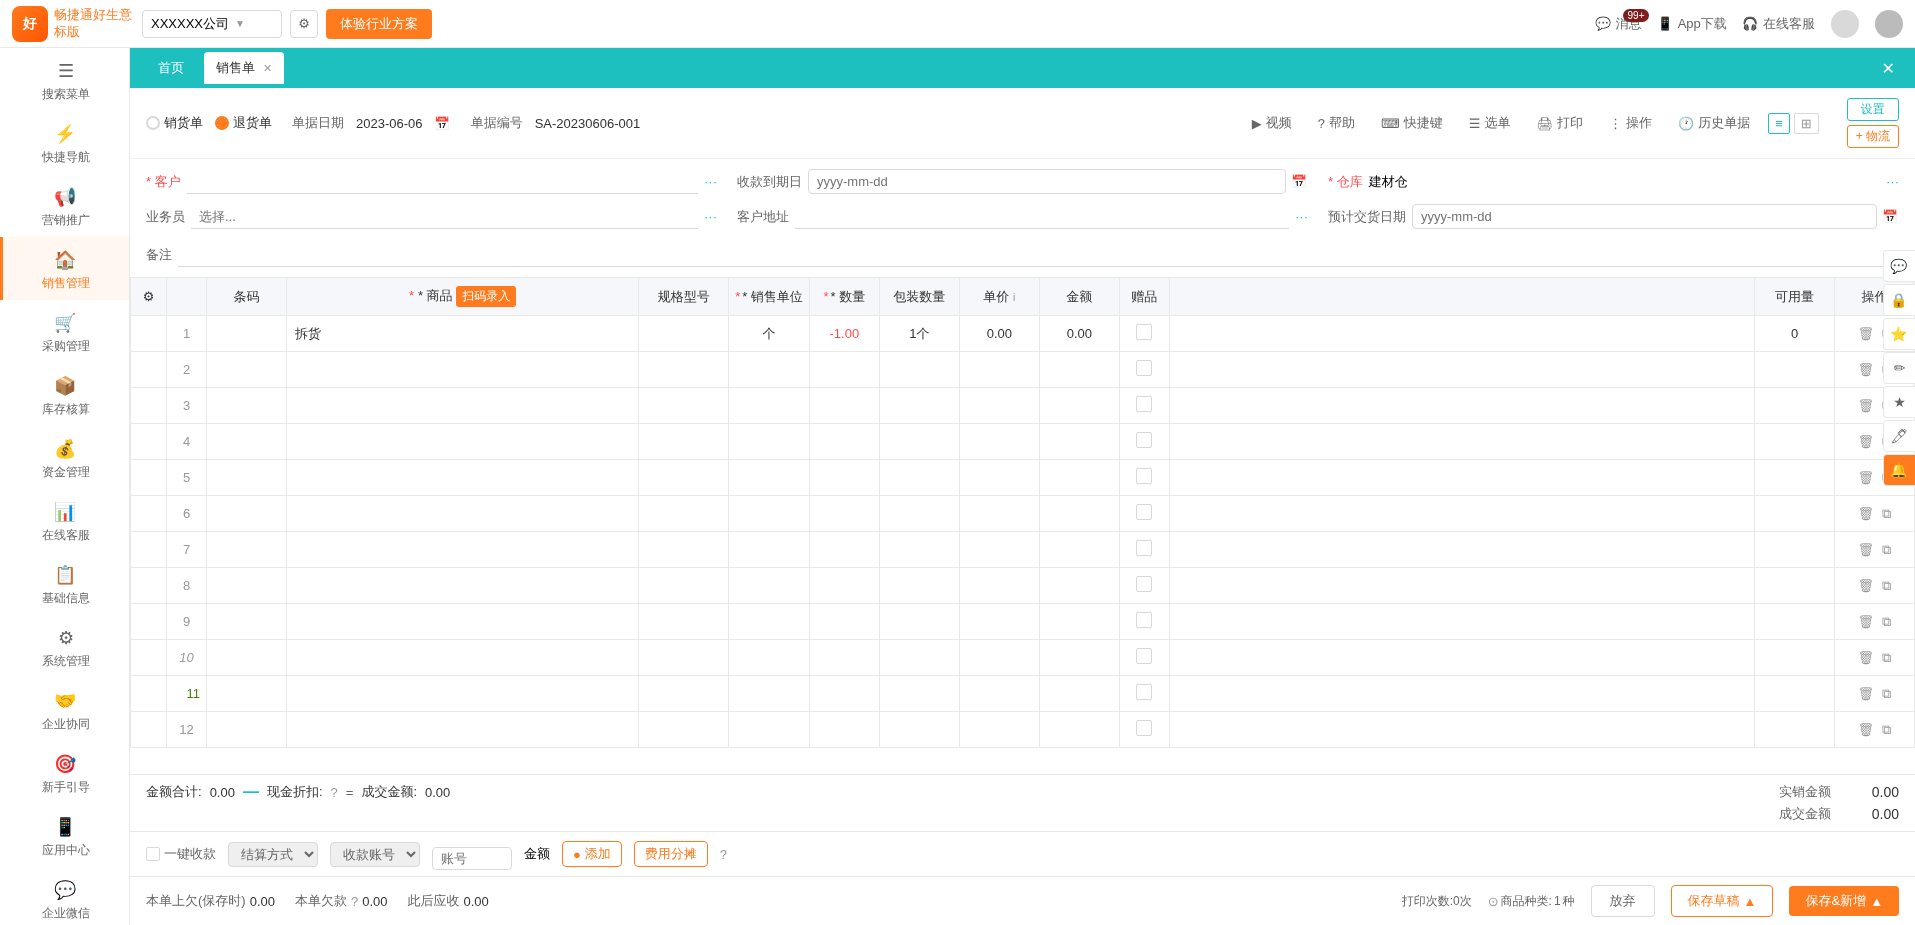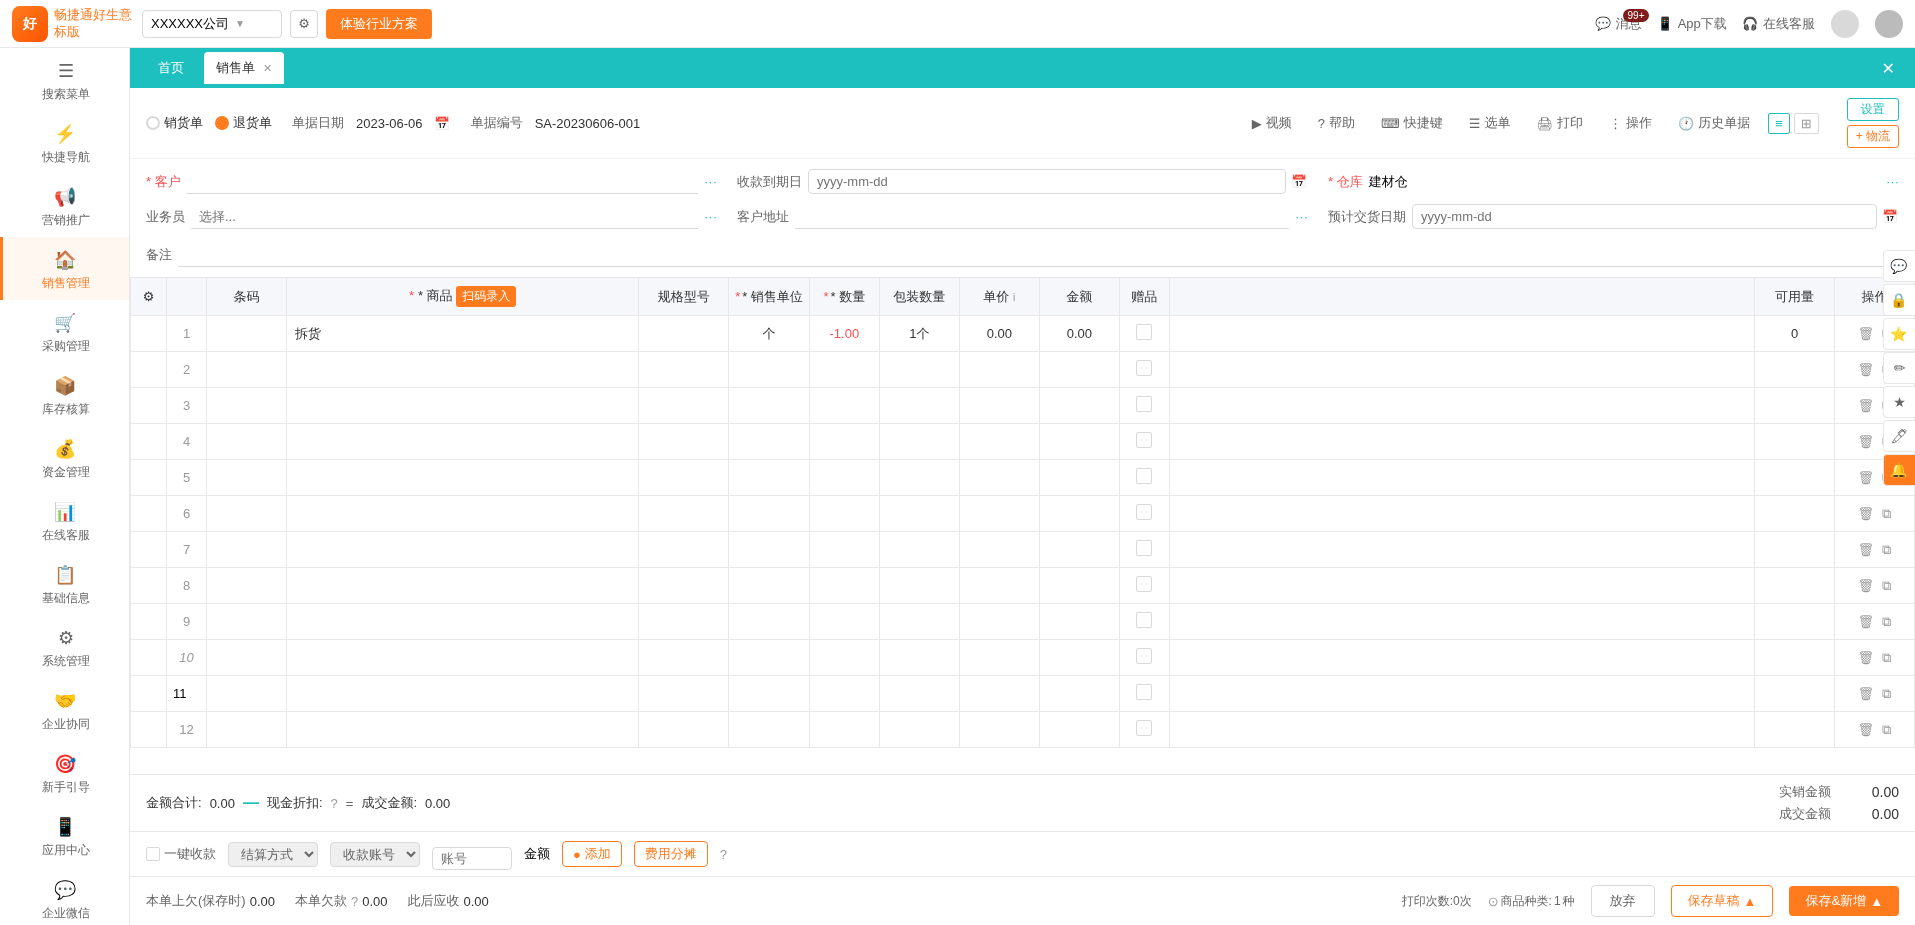--- a/index.html
+++ b/index.html
@@ -67,21 +67,21 @@
     .data-table th { background: #f5f7fa; border: 1px solid #e8e8e8; padding: 8px 6px; text-align: center; color: #333; font-weight: normal; white-space: nowrap; position: sticky; top: 0; z-index: 10; }
     .data-table td { border: 1px solid #e8e8e8; padding: 6px; text-align: center; color: #333; height: 36px; }
     .th-settings { width: 36px; }
     .col-seq { width: 40px; color: #999; }
     .col-action { width: 80px; }
     .required-star { color: #ff4d4f; margin-right: 2px; }
     .scan-btn { background: #ff7b1e; color: #fff; border: none; border-radius: 3px; padding: 2px 6px; font-size: 12px; cursor: pointer; }
     .action-btn { background: none; border: none; cursor: pointer; color: #999; padding: 2px; }
 
     
-    .footer-summary { background: #fff; border-top: 1px solid #e8e8e8; padding: 8px 16px; display: flex; align-items: center; gap: 28px; flex-shrink: 0; }
+    .footer-summary { background: #fff; border-top: 1px solid #e8e8e8; padding: 8px 16px; display: flex; align-items: flex-start; gap: 28px; flex-shrink: 0; }
     .footer-calc { display: flex; align-items: center; gap: 8px; color: #333; }
     .equal-sign { color: #666; }
     .minus-sign { color: #1dbfbf; font-size: 16px; font-weight: bold; }
 
     
     .payment-row { background: #fff; border-top: 1px solid #e8e8e8; padding: 6px 16px; display: flex; align-items: center; gap: 12px; flex-shrink: 0; }
     .checkbox-label { display: flex; align-items: center; gap: 4px; cursor: pointer; color: #666; }
     .checkbox-sq { width: 14px; height: 14px; border: 1px solid #d9d9d9; border-radius: 2px; display: inline-block; }
     .select-input { border: 1px solid #d9d9d9; border-radius: 4px; padding: 3px 8px; color: #666; min-width: 80px; }
     .add-btn-orange { background: #fff; border: 1px solid #ff7b1e; color: #ff7b1e; border-radius: 4px; padding: 3px 10px; cursor: pointer; display: flex; align-items: center; gap: 4px; }
@@ -545,21 +545,21 @@
       <td style="text-align:center;"><span style="display:inline-block;width:16px;height:16px;border:1px solid #d9d9d9;border-radius:2px;"></span></td>
       <td></td>
       <td></td>
       <td>
         <button class="action-btn">🗑</button>
         <button class="action-btn">⧉</button>
       </td>
     </tr>
             <tr>
       <td></td>
-      <td class="col-seq" style="color:#000000;text-align:left;">11</td>
+      <td class="col-seq" style="color:#4d7c0f;text-align:right;">11</td>
       <td></td>
       <td style="text-align:left;padding-left:8px;"></td>
       <td></td>
       <td></td>
       <td style=""></td>
       <td></td>
       <td></td>
       <td></td>
       <td style="text-align:center;"><span style="display:inline-block;width:16px;height:16px;border:1px solid #d9d9d9;border-radius:2px;"></span></td>
       <td></td>

